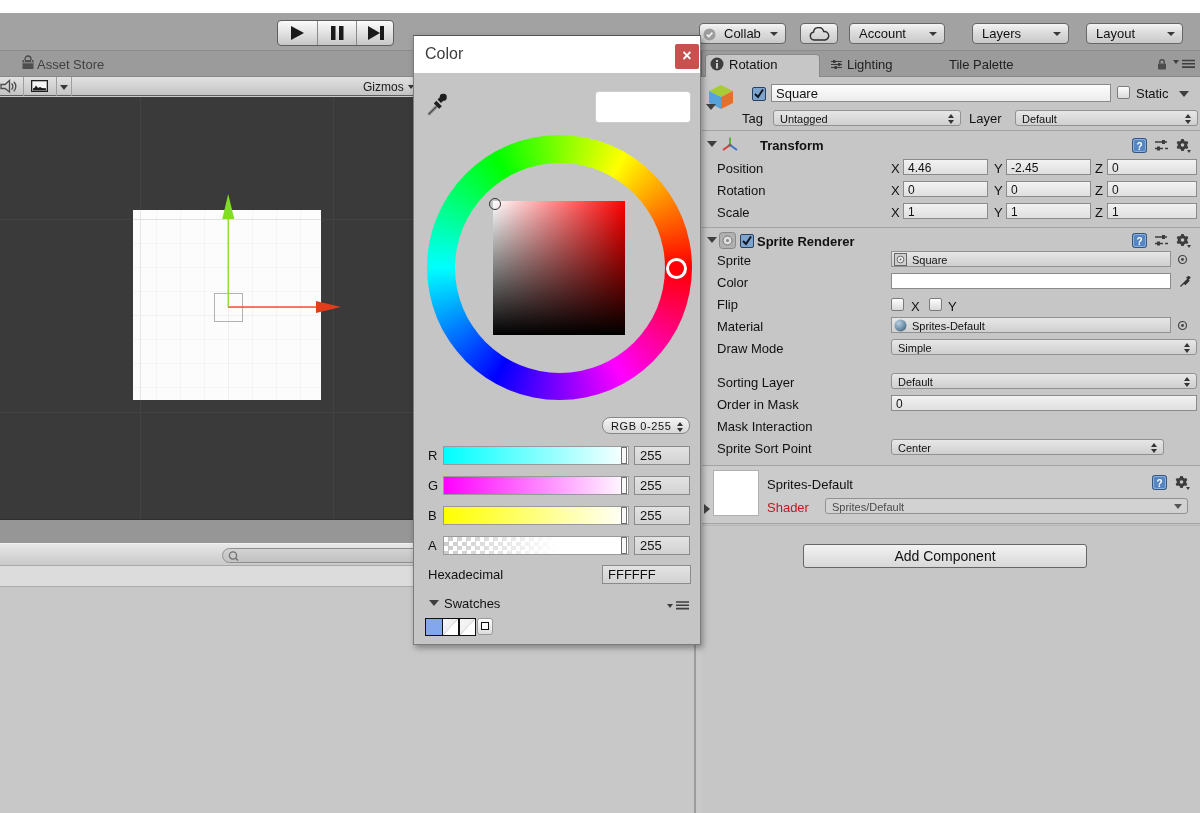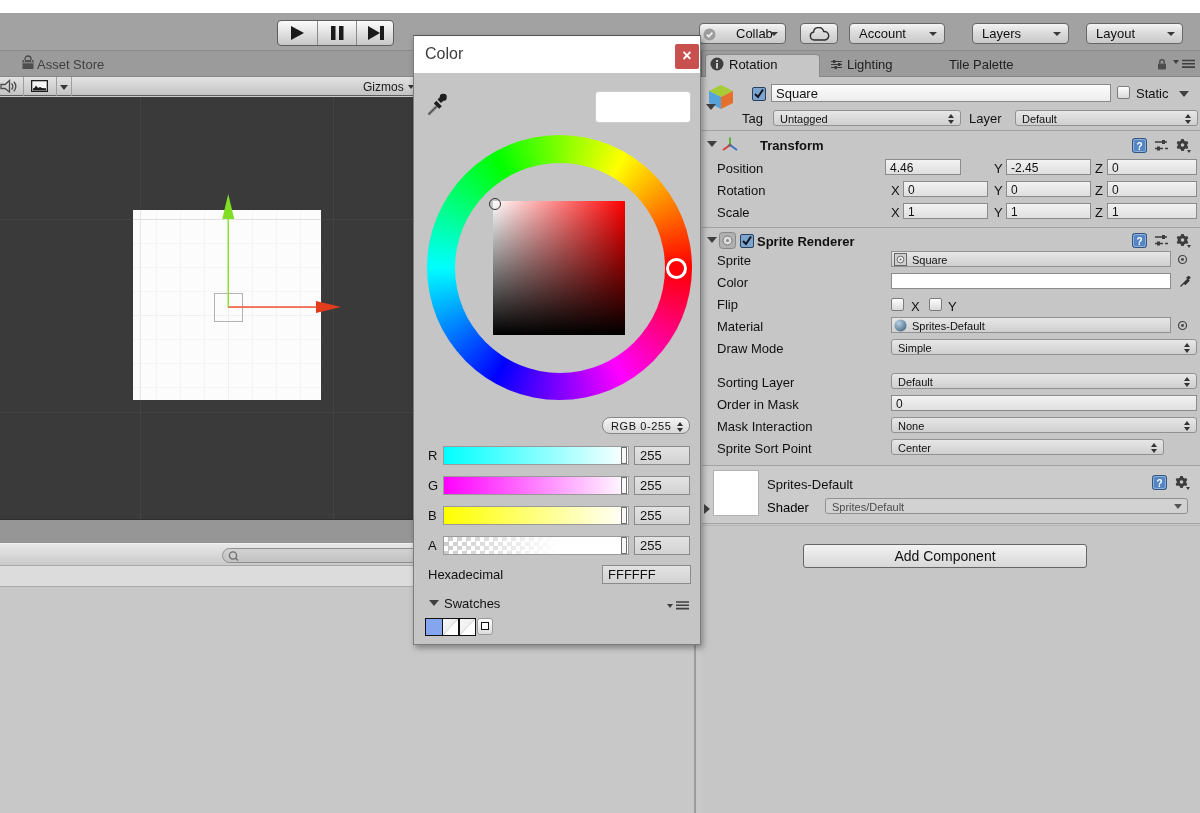--- a/index.html
+++ b/index.html
@@ -76,21 +76,21 @@
         </svg>
       </div>
       <div class="pbtn" style="left:78px;">
         <svg width="39" height="24">
           <polygon points="11,5 11,19 23,12" fill="#1a1a1a"></polygon>
           <rect x="23" y="5" width="4" height="14" fill="#1a1a1a"></rect>
         </svg>
       </div>
     </div>
     <div class="tbtn" style="left:699px; width:87px;">
-      <div class="cap" style="padding-left:24px;margin-left:12px;">Collab</div>
+      <div class="cap" style="padding-left:24px;">Collab</div>
       <svg style="position:absolute;left:3px;top:4px;" width="13" height="13">
         <circle cx="6.5" cy="6.5" r="6" fill="#9d9d9d"></circle>
         <path d="M3.8 6.6 L5.8 8.6 L9.4 4.6" stroke="#f2f2f2" stroke-width="1.7" fill="none"></path>
       </svg>
       <div class="darr"></div>
     </div>
     <div class="tbtn" style="left:800px; width:38px;">
       <svg style="position:absolute;left:7px;top:3px;" width="24" height="16">
         <path d="M6 13 a4 4 0 0 1 -0.5 -7.9 a5.2 5.2 0 0 1 10.2 -0.6 a3.6 3.6 0 0 1 1.4 8.5 z" fill="none" stroke="#2e2e2e" stroke-width="1.4"></path>
       </svg>
@@ -246,21 +246,21 @@
     </svg>
     <svg style="position:absolute;left:473px;top:61px;" width="16" height="15" viewBox="0 0 16 15">
       <path fill="#3c3c3c" d="M6.3 1 h2.4 l0.4 1.6 a4.6 4.6 0 0 1 1.5 0.9 l1.6 -0.5 1.2 2 -1.2 1.2 a4.6 4.6 0 0 1 0 1.7 l1.2 1.2 -1.2 2 -1.6 -0.5 a4.6 4.6 0 0 1 -1.5 0.9 L8.7 13 H6.3 l-0.4 -1.6 a4.6 4.6 0 0 1 -1.5 -0.9 l-1.6 0.5 -1.2 -2 1.2 -1.2 a4.6 4.6 0 0 1 0 -1.7 L1.6 5 l1.2 -2 1.6 0.5 a4.6 4.6 0 0 1 1.5 -0.9 z"></path>
       <circle cx="7.5" cy="7" r="1.8" fill="#c6c6c6"></circle>
       <polygon points="12,12 16,12 14,15" fill="#3c3c3c"></polygon>
     </svg>
     <div class="rowlabel seclabel" style="left:15px;top:84px;">Position</div>
     <div class="rowlabel seclabel" style="left:15px;top:106px;">Rotation</div>
     <div class="rowlabel seclabel" style="left:15px;top:128px;">Scale</div>
     <div class="seclabel" style="left:189px;top:84px;">X</div>
-    <div class="field" style="left:183px;top:82px;width:76px;">4.46</div>
+    <div class="field" style="left:201px;top:82px;width:85px;">4.46</div>
     <div class="seclabel" style="left:292px;top:84px;">Y</div>
     <div class="field" style="left:304px;top:82px;width:85px;">-2.45</div>
     <div class="seclabel" style="left:393px;top:84px;">Z</div>
     <div class="field" style="left:405px;top:82px;width:90px;">0</div>
     <div class="seclabel" style="left:189px;top:106px;">X</div>
     <div class="field" style="left:201px;top:104px;width:85px;">0</div>
     <div class="seclabel" style="left:292px;top:106px;">Y</div>
     <div class="field" style="left:304px;top:104px;width:85px;">0</div>
     <div class="seclabel" style="left:393px;top:106px;">Z</div>
     <div class="field" style="left:405px;top:104px;width:90px;">0</div>
@@ -344,39 +344,38 @@
     </svg>
 
     <div class="seclabel" style="left:15px;top:264px;">Draw Mode</div>
     <div class="drop" style="left:189px;top:262px;width:306px;">Simple<div class="updown"></div></div>
 
     <div class="seclabel" style="left:15px;top:298px;">Sorting Layer</div>
     <div class="drop" style="left:189px;top:296px;width:306px;">Default<div class="updown"></div></div>
     <div class="seclabel" style="left:15px;top:320px;">Order in Mask</div>
     <div class="field" style="left:189px;top:318px;width:306px;">0</div>
     <div class="seclabel" style="left:15px;top:342px;">Mask Interaction</div>
-    <div class="drop" style="left:189px;top:340px;width:306px;">None<div class="updown"></div></div>
     <div class="seclabel" style="left:15px;top:364px;">Sprite Sort Point</div>
     <div class="drop" style="left:189px;top:362px;width:273px;">Center<div class="updown"></div></div>
     <div class="hdrdiv" style="top:388px;"></div>
     <div style="position:absolute;left:0;top:389px;width:498px;height:57px;background:#cbcbcb;"></div>
 
     <div style="position:absolute;left:12px;top:394px;width:44px;height:44px;background:#fff;box-shadow:0 0 0 1px #b0b0b0;"></div>
     <div style="position:absolute;left:65px;top:400px;font-size:13px;color:#111;">Sprites-Default</div>
     <svg style="position:absolute;left:450px;top:398px;" width="15" height="15">
       <rect x="0.5" y="0.5" width="14" height="14" rx="2" fill="#5585c2" stroke="#34567e"></rect>
       <rect x="1.5" y="1.5" width="12" height="12" rx="2" fill="none" stroke="#8fb2dd"></rect>
       <text x="7.5" y="11.5" font-size="10" font-weight="bold" fill="#fff" text-anchor="middle" font-family="Liberation Sans">?</text>
     </svg>
     <svg style="position:absolute;left:472px;top:398px;" width="16" height="15" viewBox="0 0 16 15">
       <path fill="#3c3c3c" d="M6.3 1 h2.4 l0.4 1.6 a4.6 4.6 0 0 1 1.5 0.9 l1.6 -0.5 1.2 2 -1.2 1.2 a4.6 4.6 0 0 1 0 1.7 l1.2 1.2 -1.2 2 -1.6 -0.5 a4.6 4.6 0 0 1 -1.5 0.9 L8.7 13 H6.3 l-0.4 -1.6 a4.6 4.6 0 0 1 -1.5 -0.9 l-1.6 0.5 -1.2 -2 1.2 -1.2 a4.6 4.6 0 0 1 0 -1.7 L1.6 5 l1.2 -2 1.6 0.5 a4.6 4.6 0 0 1 1.5 -0.9 z"></path>
       <circle cx="7.5" cy="7" r="1.8" fill="#c6c6c6"></circle>
       <polygon points="12,12 16,12 14,15" fill="#3c3c3c"></polygon>
     </svg>
-    <div style="position:absolute;left:65px;top:423px;font-size:13px;color:#000000;">Shader</div>
+    <div style="position:absolute;left:65px;top:423px;font-size:13px;color:#b91c1c;">Shader</div>
     <div class="drop" style="left:123px;top:421px;width:363px;color:#4a4a4a;background:#d2d2d2;">Sprites/Default</div>
     <div style="position:absolute;left:472px;top:427px;width:0;height:0;border-left:4px solid transparent;border-right:4px solid transparent;border-top:5px solid #555;"></div>
     <div style="position:absolute;left:2px;top:427px;width:0;height:0;border-top:5px solid transparent;border-bottom:5px solid transparent;border-left:6px solid #3f3f3f;"></div>
     <div class="hdrdiv" style="top:446px;"></div>
     <div class="hdrdiv" style="top:448px;background:#b5b5b5;"></div>
 
     <div style="position:absolute;left:101px;top:467px;width:284px;height:24px;background:linear-gradient(#f2f2f2,#d8d8d8);border:1px solid #666;border-radius:3px;text-align:center;font-size:14px;color:#111;line-height:22px;">Add Component</div>
   </div>
   <div class="abs" id="colorwin">
     <div id="cw-title"></div>

